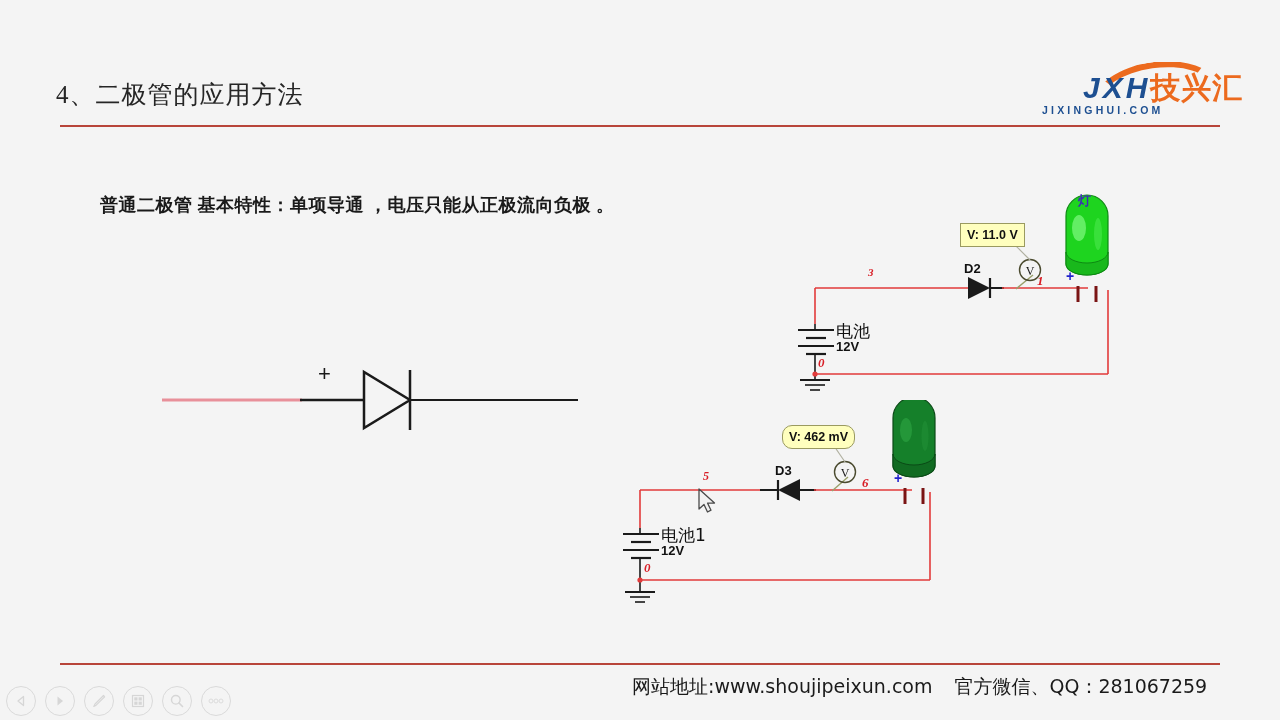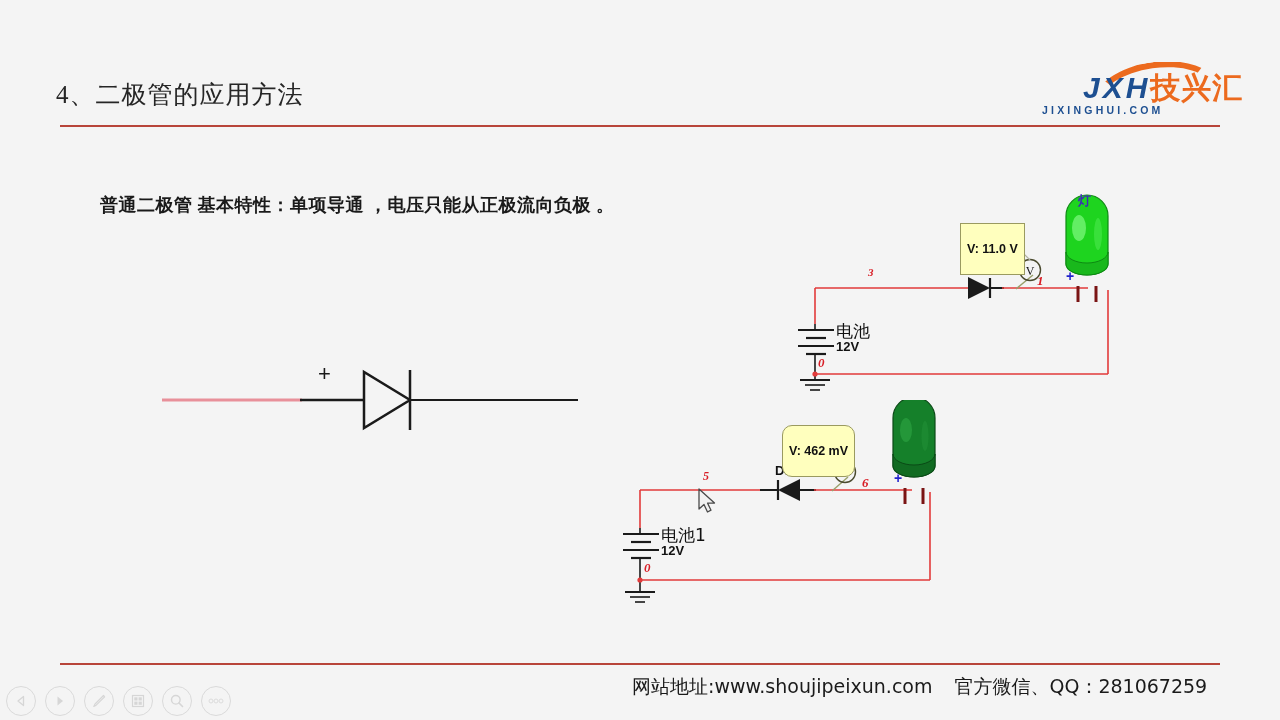--- a/index.html
+++ b/index.html
@@ -59,21 +59,21 @@
   .lbl{position:absolute;white-space:nowrap;line-height:1;}
   .node-lbl{color:#d81e26;font-size:11px;font-family:"Liberation Serif",serif;font-style:italic;font-weight:bold;}
   .ref-lbl{color:#111;font-size:13px;font-weight:bold;font-family:"Liberation Sans",sans-serif;}
   .cn-lbl{color:#111;font-size:17px;font-family:"DejaVu Sans",sans-serif;}
   .val-lbl{color:#111;font-size:13px;font-weight:bold;font-family:"Liberation Sans",sans-serif;text-align:right;}
   .plus-lbl{color:#2222cc;font-size:14px;font-weight:bold;font-family:"Liberation Sans",sans-serif;}
   .lamp-lbl{color:#3b2fb5;font-size:13px;font-weight:bold;font-family:"DejaVu Sans",sans-serif;}
 
   .probe-box{
     position:absolute;background:#ffffbe;border:1px solid #9a9a60;
-    color:#111;font-size:12.5px;font-weight:bold;padding:18px 6px;
+    color:#111;font-size:12.5px;font-weight:bold;padding:4px 6px;
     font-family:"Liberation Sans",sans-serif;white-space:nowrap;
   }
 
   
   .footer-rule{position:absolute;left:60px;top:663px;width:1160px;height:2px;background:#b8453a;}
   .footer-text{
     position:absolute;left:632px;top:674px;
     font-size:19px;color:#1a1a1a;white-space:nowrap;
     font-family:"DejaVu Sans",sans-serif;
   }

